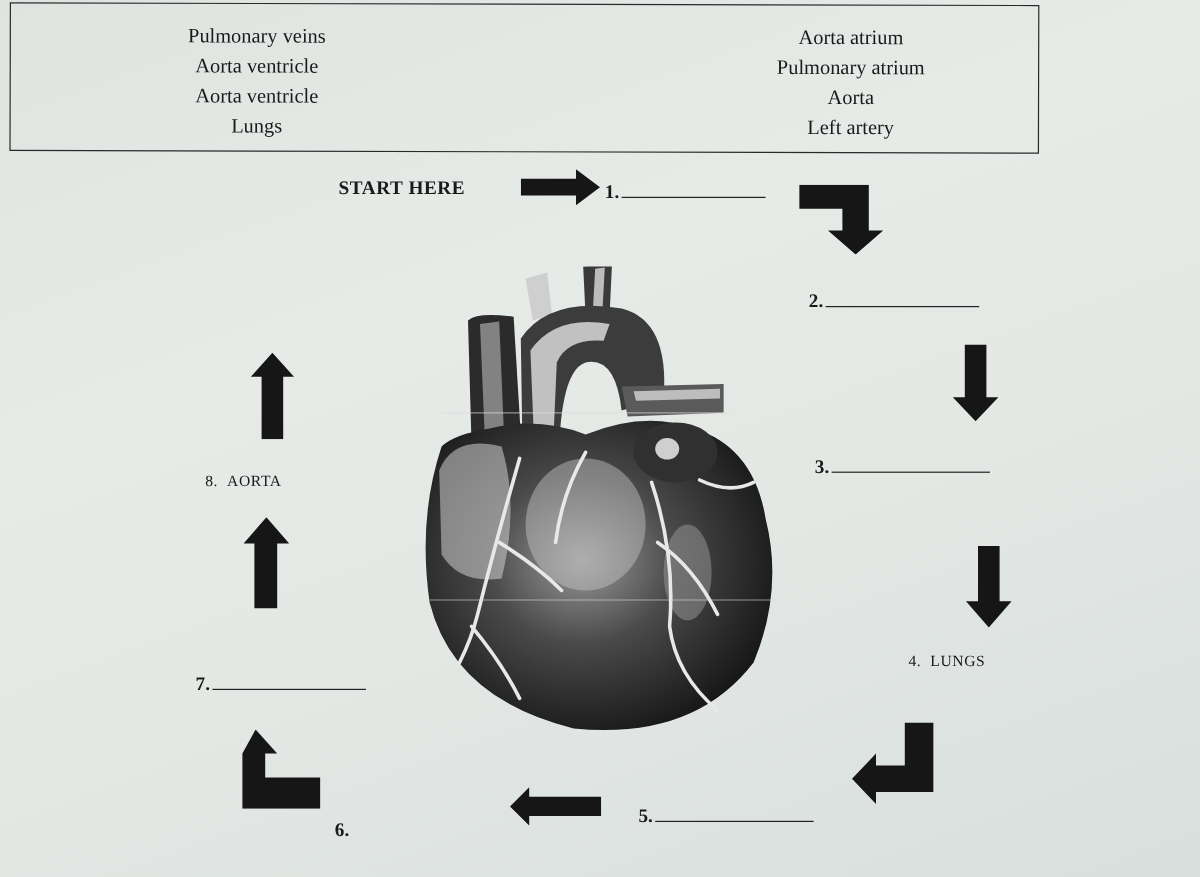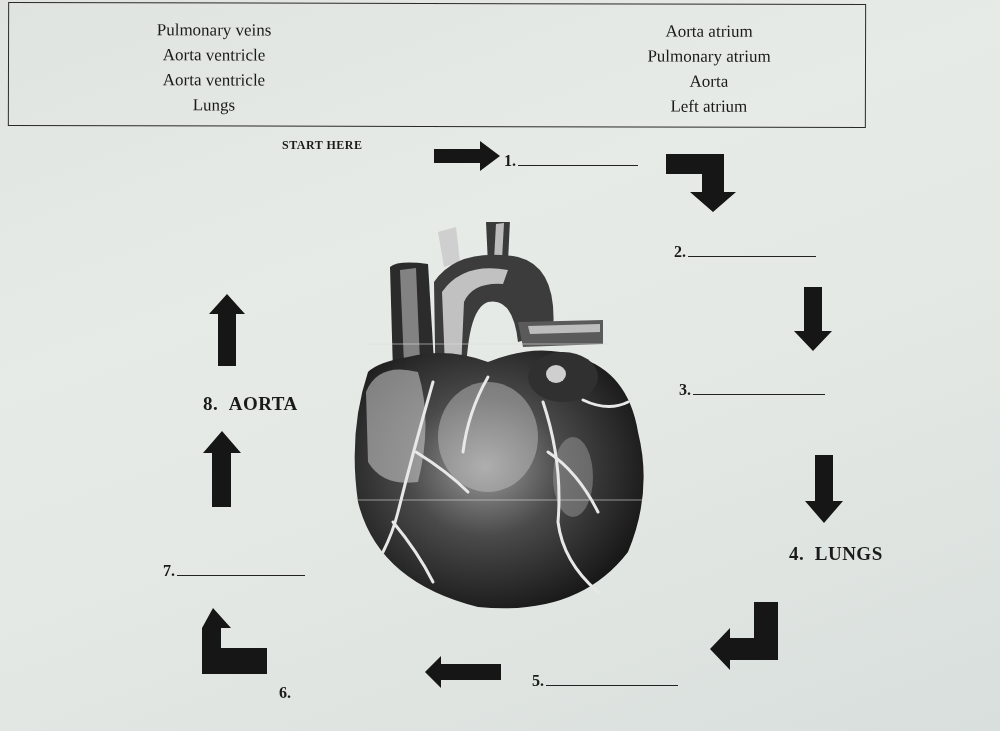--- a/index.html
+++ b/index.html
@@ -5,42 +5,42 @@
   html,body{margin:0;padding:0;}
   body{width:1000px;height:731px;overflow:hidden;position:relative;
     background:linear-gradient(160deg,#dfe4e1 0%,#e6ebe8 35%,#e3e8e5 60%,#d9dfdc 100%);
     font-family:"Liberation Serif","DejaVu Serif",serif;color:#1a1a1a;}
   .abs{position:absolute;}
   .wordbox{left:8px;top:3px;width:858px;height:124px;border:1.5px solid #2a2a2a;box-sizing:border-box;
     transform:rotate(0.15deg);}
   .col{position:absolute;top:14px;text-align:center;font-size:17px;line-height:25px;}
   .col.left{left:120px;width:170px;}
   .col.right{left:590px;width:220px;}
-  .start{left:282px;top:138px;font-size:12px;font-weight:bold;letter-spacing:0.5px;}
+  .start{left:282px;top:149px;font-size:16px;font-weight:bold;letter-spacing:0.5px;}
   .lbl{font-size:16px;font-weight:bold;}
   .blank{display:inline-block;border-bottom:1.5px solid #222;vertical-align:baseline;height:0;margin-left:2px;}
-  .big{font-size:19px;font-weight:bold;letter-spacing:0.5px;margin-left:32px;}
+  .big{font-size:13px;font-weight:normal;letter-spacing:0.5px;}
   svg{display:block;}
   .arrow path{fill:#161616;}
 </style>
 </head>
 <body>
 
 <div class="abs wordbox">
   <div class="col left">
     <div>Pulmonary veins</div>
     <div>Aorta ventricle</div>
     <div>Aorta ventricle</div>
     <div>Lungs</div>
   </div>
   <div class="col right">
     <div>Aorta atrium</div>
     <div>Pulmonary atrium</div>
     <div>Aorta</div>
-    <div>Left atrium</div>
+    <div>Left artery</div>
   </div>
 </div>
 
 <div class="abs start">START HERE</div>
 
 <div class="abs arrow" style="left:434px;top:141px;">
   <svg width="66" height="30" viewBox="0 0 66 30">
       <path d="M0 8 H46 V0 L66 15 L46 30 V22 H0 Z"></path>
     </svg>
 </div>

